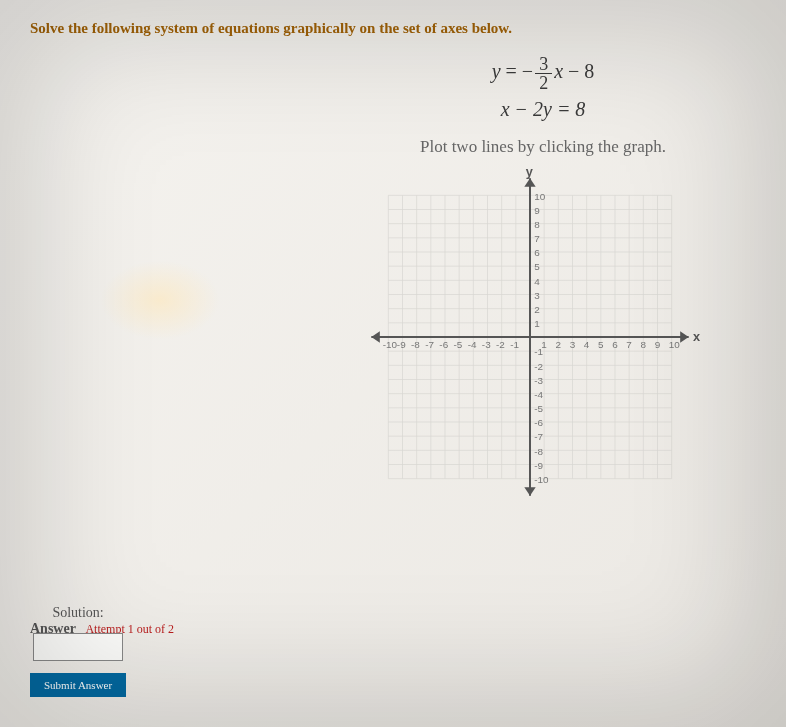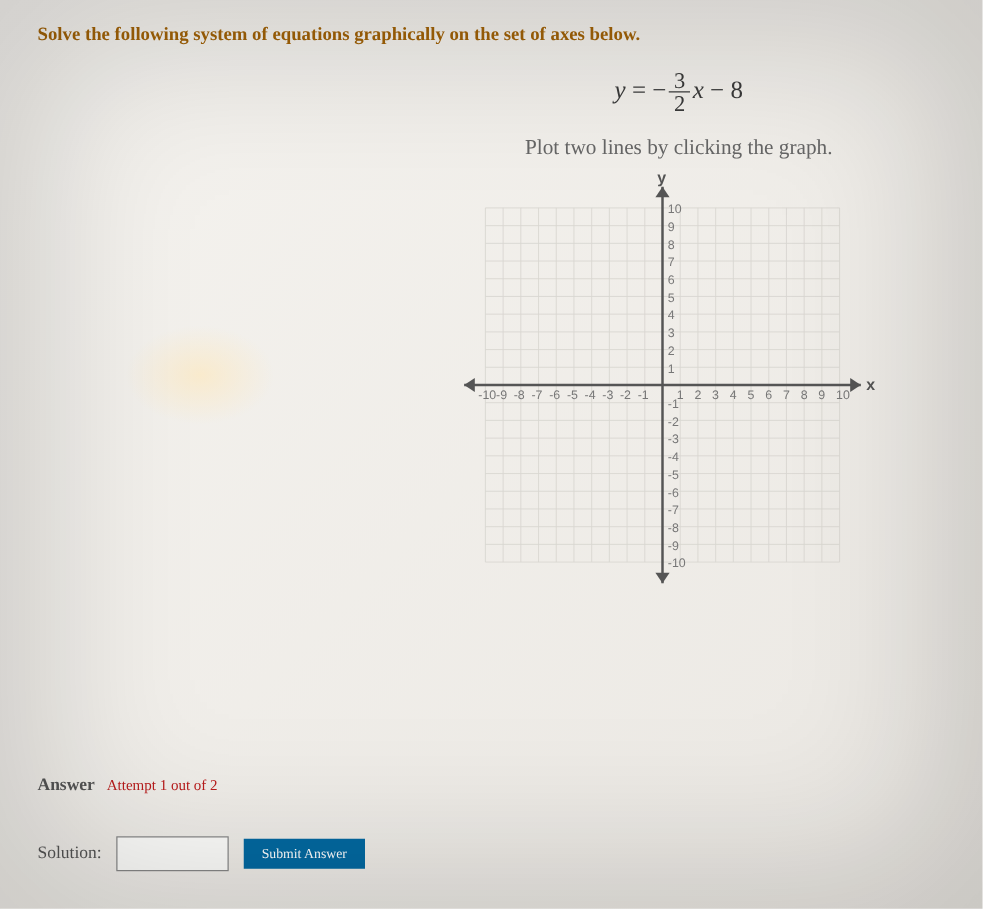--- a/index.html
+++ b/index.html
@@ -84,20 +84,21 @@
 
     .solution-row {
       position: absolute;
       left: 30px;
       bottom: 30px;
       display: flex;
       align-items: center;
       gap: 12px;
       font-size: 14px;
       color: #555;
+      flex-direction: column;
     }
     .solution-input {
       width: 90px;
       height: 28px;
       border: 1px solid #888;
       background: #fdfdfb;
     }
     .submit-btn {
       background: #0369a1;
       color: #fff;
@@ -109,20 +110,23 @@
     }
   </style>
 </head>
 <body>
 
 <div class="prompt">Solve the following system of equations graphically on the set of axes below.</div>
 
 <div class="equations-block">
   <div class="eq-row">
     <span><i>y</i></span><span> = </span><span>−</span><span class="frac"><span class="num">3</span><span class="den">2</span></span><i>x</i><span> − 8</span>
+  </div>
+  <div class="eq-row">
+    <i>x − 2y = 8</i>
   </div>
 </div>
 
 <div class="instructions">
   <div>Plot two lines by clicking the graph.</div>
 </div>
 
 <div class="graph-wrap">
   <svg class="graph" viewBox="0 0 240 240">
     <g id="grid">

